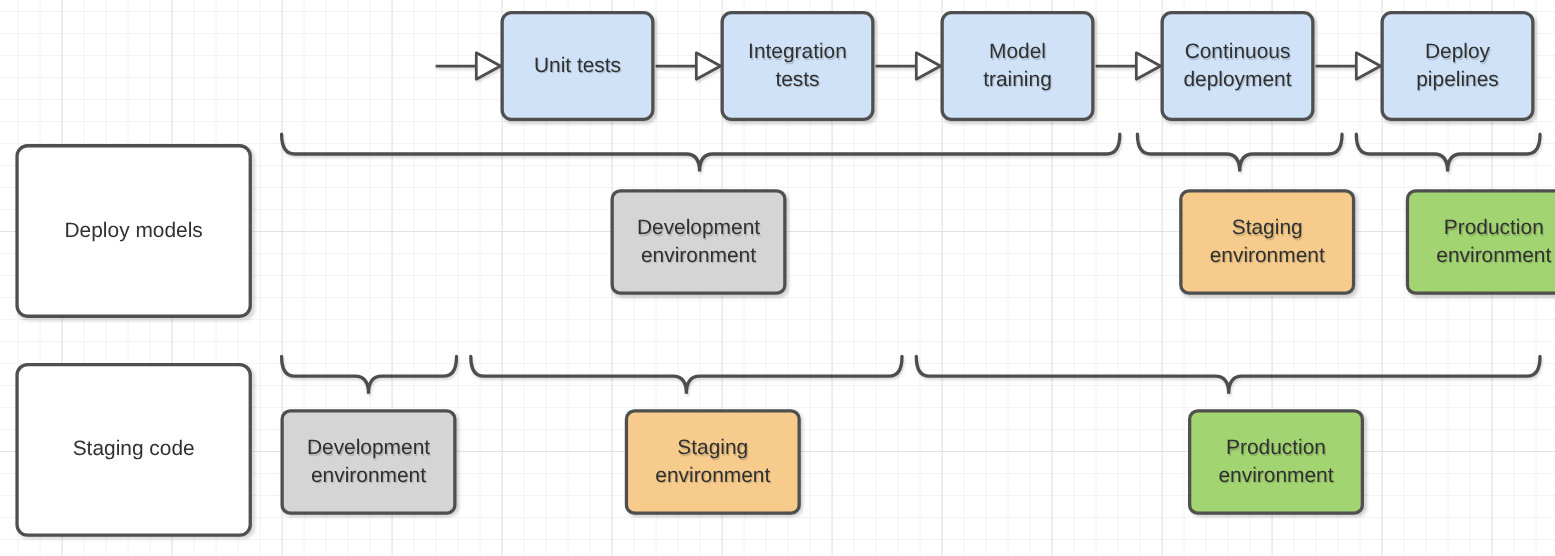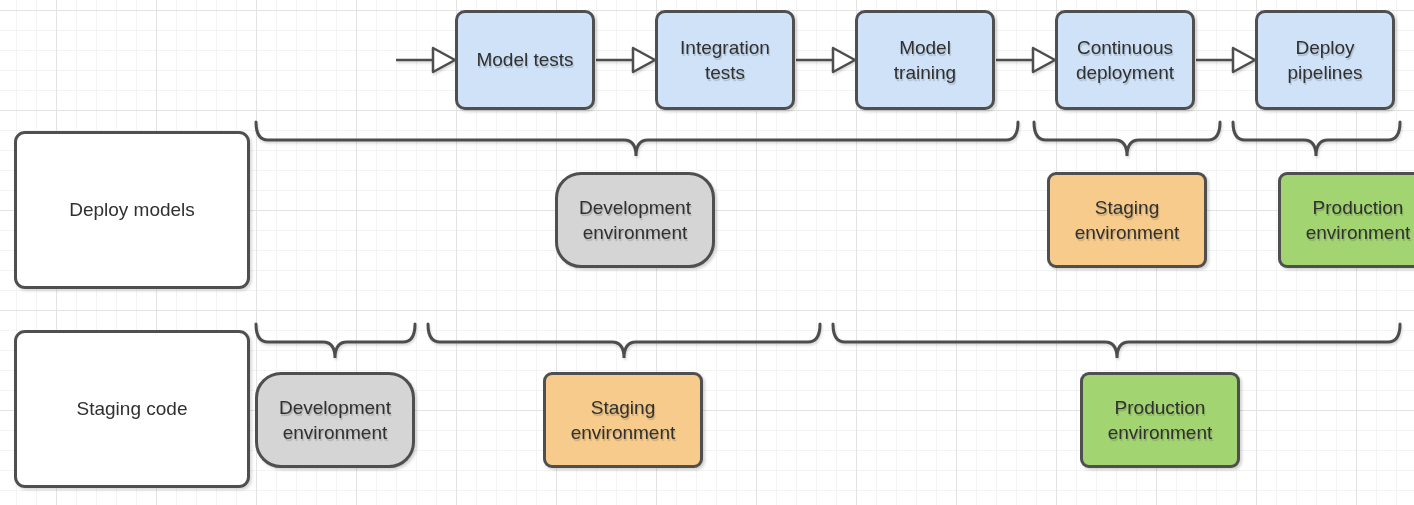--- a/index.html
+++ b/index.html
@@ -45,25 +45,25 @@
   }
   .step {
     width: 140px; height: 100px; top: 10px;
     background: #cfe2f8;
     border-radius: 10px;
   }
   .env {
     width: 160px; height: 96px;
     border-radius: 9px;
   }
-  .env.development { background: #d5d5d5; border-radius: 26px; }
-  .env.staging     { background: #f6cb8b; }
+  .env.development { background: #d5d5d5; }
+  .env.staging     { background: #f6cb8b; margin-left: 25px; }
   .env.production  { background: #a3d472; margin-left: 43px; }
   .rowbox {
-    left: 14px; width: 236px; height: 158px;
+    left: 14px; width: 215px; height: 158px;
     background: #ffffff;
     border-radius: 11px;
     border-width: 3px;
     box-shadow: 2px 2px 3px rgba(0,0,0,0.15);
     text-shadow: none;
   }
   .label { pointer-events: none; }
 </style>
 </head>
 <body>
@@ -96,21 +96,21 @@
     <path d="M256,122 Q256,140 268,140 L624,140 Q636,140 636,156 Q636,140 648,140 L1006,140 Q1018,140 1018,122" fill="none" stroke="#4d4d4d" stroke-width="3" stroke-linecap="round"></path>
     <path d="M1034,122 Q1034,140 1046,140 L1115,140 Q1127,140 1127,156 Q1127,140 1139,140 L1208,140 Q1220,140 1220,122" fill="none" stroke="#4d4d4d" stroke-width="3" stroke-linecap="round"></path>
     <path d="M1233,122 Q1233,140 1245,140 L1304,140 Q1316,140 1316,156 Q1316,140 1328,140 L1388,140 Q1400,140 1400,122" fill="none" stroke="#4d4d4d" stroke-width="3" stroke-linecap="round"></path>
 
     <path d="M256,324 Q256,342 268,342 L323,342 Q335,342 335,358 Q335,342 347,342 L403,342 Q415,342 415,324" fill="none" stroke="#4d4d4d" stroke-width="3" stroke-linecap="round"></path>
     <path d="M428,324 Q428,342 440,342 L612,342 Q624,342 624,358 Q624,342 636,342 L808,342 Q820,342 820,324" fill="none" stroke="#4d4d4d" stroke-width="3" stroke-linecap="round"></path>
     <path d="M833,324 Q833,342 845,342 L1105,342 Q1117,342 1117,358 Q1117,342 1129,342 L1388,342 Q1400,342 1400,324" fill="none" stroke="#4d4d4d" stroke-width="3" stroke-linecap="round"></path>
   </svg>
 
   <div class="shape step" style="left:455px">
-    <span class="label">Model tests</span>
+    <span class="label">Unit tests</span>
   </div>
   <div class="shape step" style="left:655px">
     <span class="label">Integration tests</span>
   </div>
   <div class="shape step" style="left:855px">
     <span class="label">Model training</span>
   </div>
   <div class="shape step" style="left:1055px">
     <span class="label">Continuous deployment</span>
   </div>

